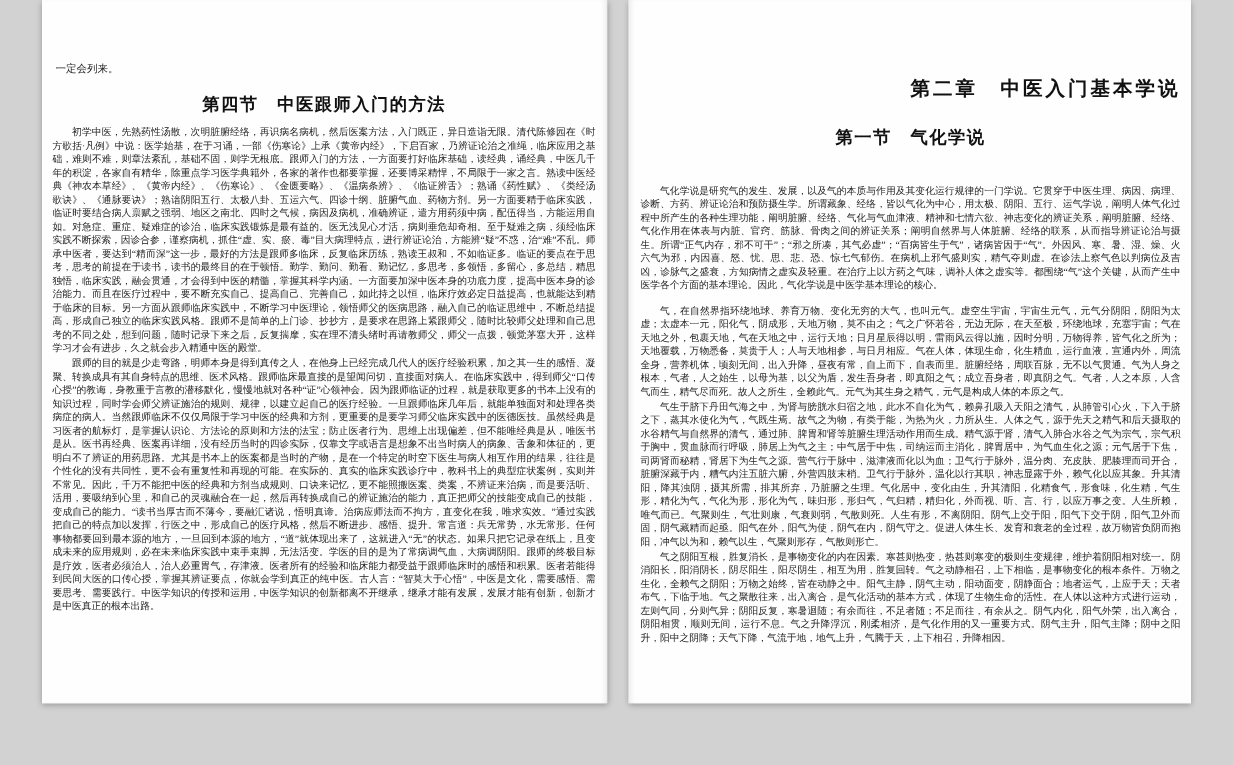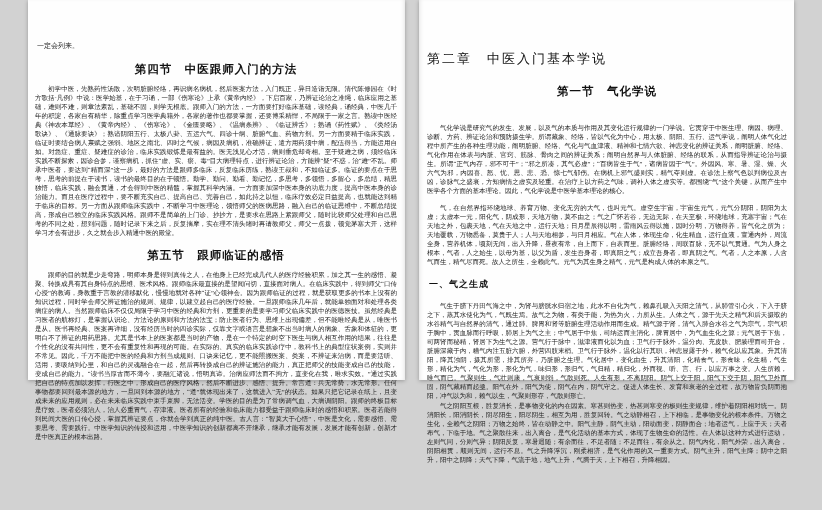--- a/index.html
+++ b/index.html
@@ -6,21 +6,21 @@
   body {
     width: 822px; height: 510px;
     background: #d2d2d2;
     overflow: hidden;
     font-family: "Liberation Serif", "DejaVu Serif", serif;
   }
   .spread { position: relative; width: 822px; height: 510px; }
   .page {
     position: absolute; top: 0;
     background: #fefefe;
-    height: 380px;
+    height: 469px;
     box-shadow: 0 1px 4px rgba(0,0,0,0.28);
     box-sizing: border-box;
     color: #1e1e1e;
   }
   .page.left  { left: 28px;  width: 377px; padding: 0 8px 0 7px; }
   .page.right { left: 419px; width: 375px; padding: 0 7px 0 8px; }
   .page.left  { box-shadow: 0 1px 4px rgba(0,0,0,0.28), inset -3px 0 5px -3px rgba(0,0,0,0.15); }
   .page.right { box-shadow: 0 1px 4px rgba(0,0,0,0.28), inset 3px 0 5px -3px rgba(0,0,0,0.15); }
 
   .margin-note {
@@ -32,22 +32,22 @@
   .sec-heading {
     font-size: 11.5px;
     font-weight: bold;
     text-align: center;
     letter-spacing: 1px;
     margin: 11px 0 7px 0;
     color: #111;
   }
   .chap-heading {
     font-size: 13px;
-    font-weight: normal;
-    text-align: left;
+    font-weight: bold;
+    text-align: right;
     letter-spacing: 2px;
     margin: 50px 0 0 0;
     color: #111;
   }
   .sec-heading.right-sec { margin-top: 16px; margin-bottom: 24px; }
   .body-para {
     font-size: 6.5px;
     line-height: 9px;
     text-align: justify;
     text-indent: 2em;
@@ -68,35 +68,33 @@
 
 <div class="spread">
 
   <div class="page left">
     <div class="margin-note">一定会列来。</div>
 
     <h2 class="sec-heading">第四节　中医跟师入门的方法</h2>
 
     <p class="body-para">初学中医，先熟药性汤散，次明脏腑经络，再识病名病机，然后医案方法，入门既正，异日造诣无限。清代陈修园在《时方歌括·凡例》中说：医学始基，在于习诵，一部《伤寒论》上承《黄帝内经》，下启百家，乃辨证论治之准绳，临床应用之基础，难则不难，则章法紊乱，基础不固，则学无根底。跟师入门的方法，一方面要打好临床基础，读经典，诵经典，中医几千年的积淀，各家自有精华，除重点学习医学典籍外，各家的著作也都要掌握，还要博采精悍，不局限于一家之言。熟读中医经典《神农本草经》、《黄帝内经》、《伤寒论》、《金匮要略》、《温病条辨》、《临证辨舌》；熟诵《药性赋》、《类经汤歌诀》、《通脉要诀》；熟谙阴阳五行、太极八卦、五运六气、四诊十纲、脏腑气血、药物方剂。另一方面要精于临床实践，临证时要结合病人禀赋之强弱、地区之南北、四时之气候，病因及病机，准确辨证，遣方用药须中病，配伍得当，方能运用自如。对急症、重症、疑难症的诊治，临床实践锻炼是最有益的。医无浅见心才活，病则垂危却奇相。至于疑难之病，须经临床实践不断探索，因诊合参，谨察病机，抓住“虚、实、瘀、毒”目大病理特点，进行辨证论治，方能辨“疑”不惑，治“难”不乱。师承中医者，要达到“精而深”这一步，最好的方法是跟师多临床，反复临床历练，熟读王叔和，不如临证多。临证的要点在于思考，思考的前提在于读书，读书的最终目的在于顿悟。勤学、勤问、勤看、勤记忆，多思考，多领悟，多留心，多总结，精思独悟，临床实践，融会贯通，才会得到中医的精髓，掌握其科学内涵。一方面要加深中医本身的功底力度，提高中医本身的诊治能力。而且在医疗过程中，要不断充实自己、提高自己、完善自己，如此持之以恒，临床疗效必定日益提高，也就能达到精于临床的目标。另一方面从跟师临床实践中，不断学习中医理论，领悟师父的医病思路，融入自己的临证思维中，不断总结提高，形成自己独立的临床实践风格。跟师不是简单的上门诊、抄抄方，是要求在思路上紧跟师父，随时比较师父处理和自己思考的不同之处，想到问题，随时记录下来之后，反复揣摩，实在理不清头绪时再请教师父，师父一点拨，顿觉茅塞大开，这样学习才会有进步，久之就会步入精通中医的殿堂。</p>
 
-    <h2 class="sec-heading">第五节　跟师临证的感悟</h2>
 
     <p class="body-para">跟师的目的就是少走弯路，明师本身是得到真传之人，在他身上已经完成几代人的医疗经验积累，加之其一生的感悟、凝聚、转换成具有其自身特点的思维、医术风格。跟师临床最直接的是望闻问切，直接面对病人。在临床实践中，得到师父“口传心授”的教诲，身教重于言教的潜移默化，慢慢地就对各种“证”心领神会。因为跟师临证的过程，就是获取更多的书本上没有的知识过程，同时学会师父辨证施治的规则、规律，以建立起自己的医疗经验。一旦跟师临床几年后，就能单独面对和处理各类病症的病人。当然跟师临床不仅仅局限于学习中医的经典和方剂，更重要的是要学习师父临床实践中的医德医技。虽然经典是习医者的航标灯，是掌握认识论、方法论的原则和方法的法宝；防止医者行为、思维上出现偏差，但不能唯经典是从，唯医书是从。医书再经典、医案再详细，没有经历当时的四诊实际，仅靠文字或语言是想象不出当时病人的病象、舌象和体征的，更明白不了辨证的用药思路。尤其是书本上的医案都是当时的产物，是在一个特定的时空下医生与病人相互作用的结果，往往是个性化的没有共同性，更不会有重复性和再现的可能。在实际的、真实的临床实践诊疗中，教科书上的典型症状案例，实则并不常见。因此，千万不能把中医的经典和方剂当成规则、口诀来记忆，更不能照搬医案、类案，不辨证来治病，而是要活听、活用，要吸纳到心里，和自己的灵魂融合在一起，然后再转换成自己的辨证施治的能力，真正把师父的技能变成自己的技能，变成自己的能力。“读书当厚古而不薄今，要融汇诸说，悟明真谛。治病应师法而不拘方，直变化在我，唯求实效。”通过实践把自己的特点加以发挥，行医之中，形成自己的医疗风格，然后不断进步、感悟、提升。常言道：兵无常势，水无常形。任何事物都要回到最本源的地方，一旦回到本源的地方，“道”就体现出来了，这就进入“无”的状态。如果只把它记录在纸上，且变成未来的应用规则，必在未来临床实践中束手束脚，无法活变。学医的目的是为了常病调气血，大病调阴阳。跟师的终极目标是疗效，医者必须治人，治人必重胃气，存津液。医者所有的经验和临床能力都受益于跟师临床时的感悟和积累。医者若能得到民间大医的口传心授，掌握其辨证要点，你就会学到真正的纯中医。古人言：“智莫大于心悟”，中医是文化，需要感悟、需要思考、需要践行。中医学知识的传授和运用，中医学知识的创新都离不开继承，继承才能有发展，发展才能有创新，创新才是中医真正的根本出路。</p>
   </div>
 
   <div class="page right">
     <h1 class="chap-heading">第二章　中医入门基本学说</h1>
 
     <h2 class="sec-heading right-sec">第一节　气化学说</h2>
 
     <p class="body-para">气化学说是研究气的发生、发展，以及气的本质与作用及其变化运行规律的一门学说。它贯穿于中医生理、病因、病理、诊断、方药、辨证论治和预防摄生学。所谓藏象、经络，皆以气化为中心，用太极、阴阳、五行、运气学说，阐明人体气化过程中所产生的各种生理功能，阐明脏腑、经络、气化与气血津液、精神和七情六欲、神志变化的辨证关系，阐明脏腑、经络、气化作用在体表与内脏、官窍、筋脉、骨肉之间的辨证关系；阐明自然界与人体脏腑、经络的联系，从而指导辨证论治与摄生。所谓“正气内存，邪不可干”；“邪之所凑，其气必虚”；“百病皆生于气”，诸病皆因于“气”。外因风、寒、暑、湿、燥、火六气为邪，内因喜、怒、忧、思、悲、恐、惊七气郁伤。在病机上邪气盛则实，精气夺则虚。在诊法上察气色以判病位及吉凶，诊脉气之盛衰，方知病情之虚实及轻重。在治疗上以方药之气味，调补人体之虚实等。都围绕“气”这个关键，从而产生中医学各个方面的基本理论。因此，气化学说是中医学基本理论的核心。</p>
 
     <p class="body-para para-gap">气，在自然界指环绕地球、养育万物、变化无穷的大气，也叫元气。虚空生宇宙，宇宙生元气，元气分阴阳，阴阳为太虚；太虚本一元，阳化气，阴成形，天地万物，莫不由之；气之广怀若谷，无边无际，在天至极，环绕地球，充塞宇宙；气在天地之外，包裹天地，气在天地之中，运行天地；日月星辰得以明，雷雨风云得以施，因时分明，万物得养，皆气化之所为；天地覆载，万物悉备，莫贵于人；人与天地相参，与日月相应。气在人体，体现生命，化生精血，运行血液，宣通内外，周流全身，营养机体，顷刻无间，出入升降，昼夜有常，自上而下，自表而里。脏腑经络，周联百脉，无不以气贯通。气为人身之根本，气者，人之始生，以母为基，以父为盾，发生吾身者，即真阳之气；成立吾身者，即真阴之气。气者，人之本原，人含气而生，精气尽而死。故人之所生，全赖此气。元气为其生身之精气，元气是构成人体的本原之气。</p>
 
-    <h3 class="sub-heading">一、气之生成</h3>
 
     <p class="body-para">气生于脐下丹田气海之中，为肾与膀胱水归宿之地，此水不自化为气，赖鼻孔吸入天阳之清气，从肺管引心火，下入于脐之下，蒸其水使化为气，气既生焉。故气之为物，有类于能，为热为火，力所从生。人体之气，源于先天之精气和后天摄取的水谷精气与自然界的清气，通过肺、脾胃和肾等脏腑生理活动作用而生成。精气源于肾，清气入肺合水谷之气为宗气，宗气积于胸中，贯血脉而行呼吸，肺居上为气之主；中气居于中焦，司纳运而主消化，脾胃居中，为气血生化之源；元气居于下焦，司两肾而秘精，肾居下为生气之源。营气行于脉中，滋津液而化以为血；卫气行于脉外，温分肉、充皮肤、肥腠理而司开合，脏腑深藏于内，糟气内注五脏六腑，外营四肢末梢。卫气行于脉外，温化以行其职，神志显露于外，赖气化以应其象。升其清阳，降其浊阴，摄其所需，排其所弃，乃脏腑之生理。气化居中，变化由生，升其清阳，化精食气，形食味，化生精，气生形，精化为气，气化为形，形化为气，味归形，形归气，气归精，精归化，外而视、听、言、行，以应万事之变。人生所赖，唯气而已。气聚则生，气壮则康，气衰则弱，气散则死。人生有形，不离阴阳。阴气上交于阳，阳气下交于阴，阳气卫外而固，阴气藏精而起亟。阳气在外，阳气为使，阴气在内，阴气守之。促进人体生长、发育和衰老的全过程，故万物皆负阴而抱阳，冲气以为和，赖气以生，气聚则形存，气散则形亡。</p>
 
 
     <p class="body-para">气之阴阳互根，胜复消长，是事物变化的内在因素。寒甚则热变，热甚则寒变的极则生变规律，维护着阴阳相对统一。阴消阳长，阳消阴长，阴尽阳生，阳尽阴生，相互为用，胜复回转。气之动静相召，上下相临，是事物变化的根本条件。万物之生化，全赖气之阴阳；万物之始终，皆在动静之中。阳气主静，阴气主动，阳动面变，阴静面合；地者运气，上应于天；天者布气，下临于地。气之聚散往来，出入离合，是气化活动的基本方式，体现了生物生命的活性。在人体以这种方式进行运动，左则气同，分则气异；阴阳反复，寒暑迴随；有余而往，不足者随；不足而往，有余从之。阴气内化，阳气外荣，出入离合，阴阳相贯，顺则无间，运行不息。气之升降浮沉，刚柔相济，是气化作用的又一重要方式。阴气主升，阳气主降；阴中之阳升，阳中之阴降；天气下降，气流于地，地气上升，气腾于天，上下相召，升降相因。</p>
   </div>
 
 </div>
 
 </body></html>

